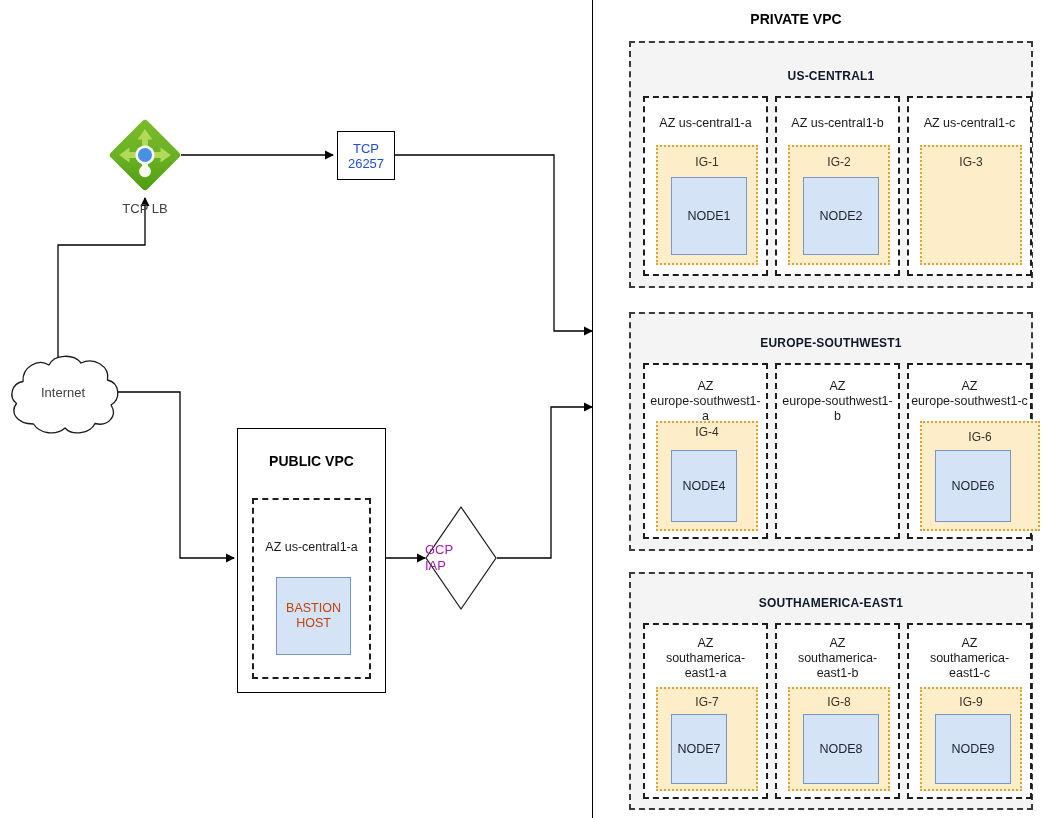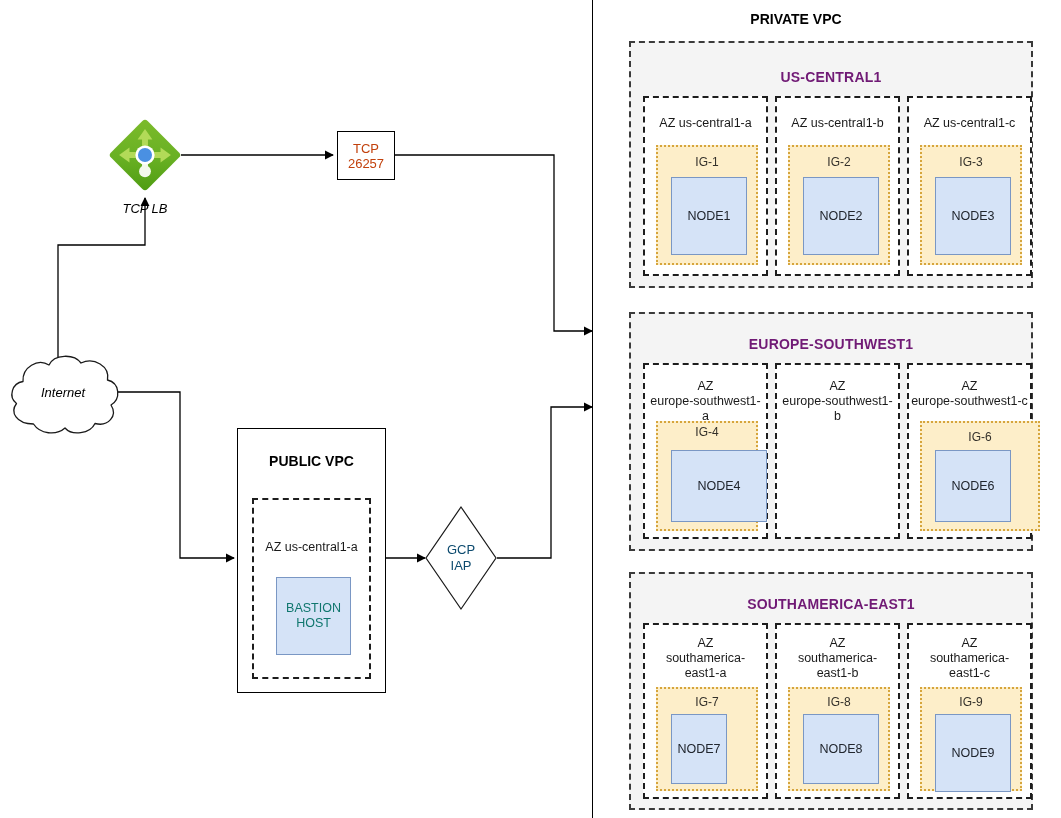--- a/index.html
+++ b/index.html
@@ -17,26 +17,25 @@
     height: 818px;
     background: #ffffff;
     overflow: hidden;
   }
   .abs { position: absolute; box-sizing: border-box; }
 
   
   .lbl {
     position: absolute;
     text-align: center;
-    color: #000000;
+    color: #404040;
     font-size: 13px;
     line-height: 15px;
     white-space: pre-line;
     user-select: none;
-    font-style: italic;
   }
 
   
   .vpc-box {
     border: 1.3px solid #000000;
     background: #ffffff;
   }
   .vpc-title {
     position: absolute;
     left: 0; right: 0;
@@ -48,24 +47,24 @@
 
   
   .region-box {
     border: 2px dashed #3a3a3a;
     background: #f4f4f4;
   }
   .region-title {
     position: absolute;
     left: 0; right: 0;
     text-align: center;
-    font-size: 14px;
+    font-size: 12px;
     font-weight: bold;
     letter-spacing: .2px;
-    color: #701a75;
+    color: #0f172a;
   }
 
   
   .az-box {
     border: 2px dashed #1d1d1d;
     background: #ffffff;
   }
   .az-label {
     position: absolute;
     left: 2px; right: 2px;
@@ -104,52 +103,52 @@
   .plain-box {
     border: 1.2px solid #000000;
     background: #ffffff;
     display: flex;
     align-items: center;
     justify-content: center;
     text-align: center;
     font-size: 13px;
     line-height: 15px;
     white-space: pre-line;
-    color: #c2410c;
+    color: #1d4ed8;
   }
 
   
   .bastion {
     border: 1px solid #7a97c4;
     background: #d5e3f7;
     display: flex;
     align-items: center;
     justify-content: center;
     text-align: center;
     font-size: 12.5px;
     line-height: 15px;
     white-space: pre-line;
-    color: #0f766e;
+    color: #c2410c;
   }
 
   svg.overlay {
     position: absolute;
     left: 0; top: 0;
     width: 1061px;
     height: 818px;
     pointer-events: none;
   }
   svg.inline { display: block; overflow: visible; }
   .diamond-text {
     position: absolute;
-    text-align: center;
+    text-align: left;
     font-size: 13px;
     line-height: 16px;
     white-space: pre-line;
-    color: #0c4a6e;
+    color: #a21caf;
   }
 </style>
 </head>
 <body>
 
 <div id="canvas">
 
   <svg class="overlay" viewBox="0 0 1061 818">
     <defs>
       <marker id="arrow" viewBox="0 0 10 10" refX="9" refY="5" markerWidth="7" markerHeight="7" orient="auto-start-reverse">
@@ -249,34 +248,33 @@
         <div class="abs ig-box" style="left:11px; top:47px; width:102px; height:120px;">
           <div class="ig-label" style="top:8px;">IG-2</div>
           <div class="abs node-box" style="left:13px; top:30px; width:76px; height:78px;">NODE2</div>
         </div>
       </div>
 
       <div class="abs az-box" style="left:276px; top:53px; width:125px; height:180px;">
         <div class="az-label" style="top:18px;">AZ  us-central1-c</div>
         <div class="abs ig-box" style="left:11px; top:47px; width:102px; height:120px;">
           <div class="ig-label" style="top:8px;">IG-3</div>
-          <div class="abs node-box" style="left:13px; top:30px; width:76px; height:78px;">NODE3</div>
         </div>
       </div>
     </div>
 
     <div class="abs region-box" style="left:36px; top:313px; width:404px; height:239px;">
       <div class="region-title" style="top:22px;">EUROPE-SOUTHWEST1</div>
 
       <div class="abs az-box" style="left:12px; top:49px; width:125px; height:176px;">
         <div class="az-label" style="top:14px;">AZ
 europe-southwest1-a</div>
         <div class="abs ig-box" style="left:11px; top:56px; width:102px; height:110px;">
           <div class="ig-label" style="top:2px;">IG-4</div>
-          <div class="abs node-box" style="left:13px; top:27px; width:96px; height:72px;">NODE4</div>
+          <div class="abs node-box" style="left:13px; top:27px; width:66px; height:72px;">NODE4</div>
         </div>
       </div>
 
       <div class="abs az-box" style="left:144px; top:49px; width:125px; height:176px;">
         <div class="az-label" style="top:14px;">AZ
 europe-southwest1-b</div>
       </div>
 
       <div class="abs az-box" style="left:276px; top:49px; width:125px; height:176px;">
         <div class="az-label" style="top:14px;">AZ
@@ -310,20 +308,20 @@
           <div class="abs node-box" style="left:13px; top:25px; width:76px; height:70px;">NODE8</div>
         </div>
       </div>
 
       <div class="abs az-box" style="left:276px; top:49px; width:125px; height:176px;">
         <div class="az-label" style="top:11px;">AZ
 southamerica-
 east1-c</div>
         <div class="abs ig-box" style="left:11px; top:62px; width:102px; height:104px;">
           <div class="ig-label" style="top:6px;">IG-9</div>
-          <div class="abs node-box" style="left:13px; top:25px; width:76px; height:78px;">NODE9</div>
+          <div class="abs node-box" style="left:13px; top:25px; width:76px; height:70px;">NODE9</div>
         </div>
       </div>
     </div>
 
   </div>
 
 </div>
 
 </body></html>

